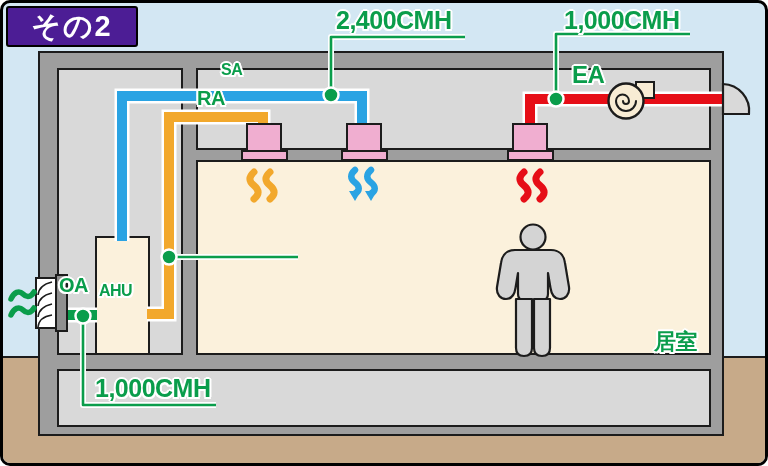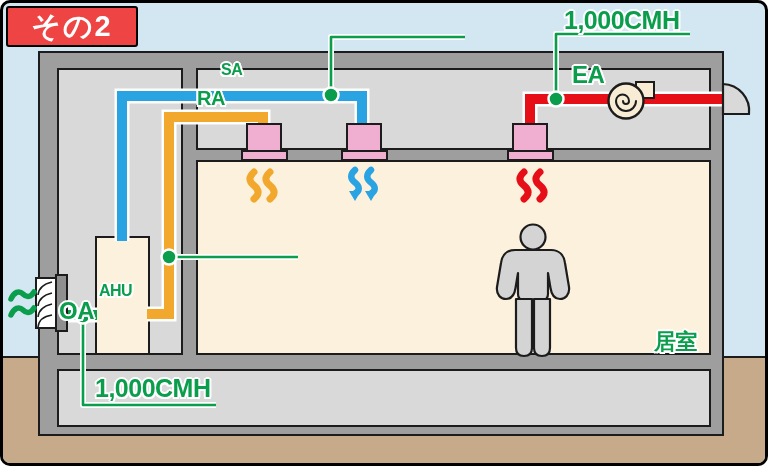--- a/index.html
+++ b/index.html
@@ -20,21 +20,21 @@
   .ahu-box{left:92px;top:233px;width:55px;height:119px;background:#fbf1dc;border:2px solid #1c1c1c;}
   .overlay{left:0;top:0;width:768px;height:466px;}
   .diffuser-body{width:36px;height:30px;top:120px;background:#f0aed0;border:2px solid #1c1c1c;}
   .diffuser-flange{width:47px;height:11px;top:147px;background:#f0aed0;border:2px solid #1c1c1c;}
   .lbl{
     color:#0a9d4b;font-weight:bold;line-height:1;white-space:nowrap;letter-spacing:-0.5px;
     text-shadow:2px 0 0 #fff,-2px 0 0 #fff,0 2px 0 #fff,0 -2px 0 #fff,
       1.5px 1.5px 0 #fff,-1.5px 1.5px 0 #fff,1.5px -1.5px 0 #fff,-1.5px -1.5px 0 #fff;
   }
   .badge{
-    left:3px;top:3px;width:132px;height:41px;background:#ef4444;border:2.5px solid #000;
+    left:3px;top:3px;width:132px;height:41px;background:#4c1d95;border:2.5px solid #000;
     border-radius:3px;color:#fff;font-weight:bold;font-size:29px;line-height:36px;
     text-align:center;letter-spacing:2px;
   }
   .z1{z-index:1}.z2{z-index:2}.z3{z-index:3}.z4{z-index:4}.z5{z-index:5}.z6{z-index:6}.z10{z-index:10}.z11{z-index:11}
 </style>
 </head>
 <body>
 
 <div class="canvas">
 
@@ -133,24 +133,25 @@
     </g>
   </svg>
 
   <div class="abs diffuser-body z6" style="left:243px"></div>
   <div class="abs diffuser-flange z6" style="left:238px"></div>
   <div class="abs diffuser-body z6" style="left:343px"></div>
   <div class="abs diffuser-flange z6" style="left:338px"></div>
   <div class="abs diffuser-body z6" style="left:509px"></div>
   <div class="abs diffuser-flange z6" style="left:504px"></div>
 
+  <div class="abs lbl z10" style="left:333px;top:5px;font-size:25px">2,400CMH</div>
   <div class="abs lbl z10" style="left:561px;top:5px;font-size:25px">1,000CMH</div>
   <div class="abs lbl z10" style="left:92px;top:373px;font-size:25px">1,000CMH</div>
 
   <div class="abs lbl z10" style="left:218px;top:59px;font-size:16px">SA</div>
   <div class="abs lbl z10" style="left:194px;top:85px;font-size:20px">RA</div>
   <div class="abs lbl z10" style="left:569px;top:60px;font-size:24px">EA</div>
-  <div class="abs lbl z10" style="left:56px;top:296px;font-size:24px">OA</div>
+  <div class="abs lbl z10" style="left:56px;top:272px;font-size:20px">OA</div>
   <div class="abs lbl z10" style="left:96px;top:280px;font-size:16px">AHU</div>
   <div class="abs lbl z10" style="left:651px;top:328px;font-size:22px">居室</div>
 
   <div class="abs badge z11">その2</div>
 </div>
 
 </body></html>

